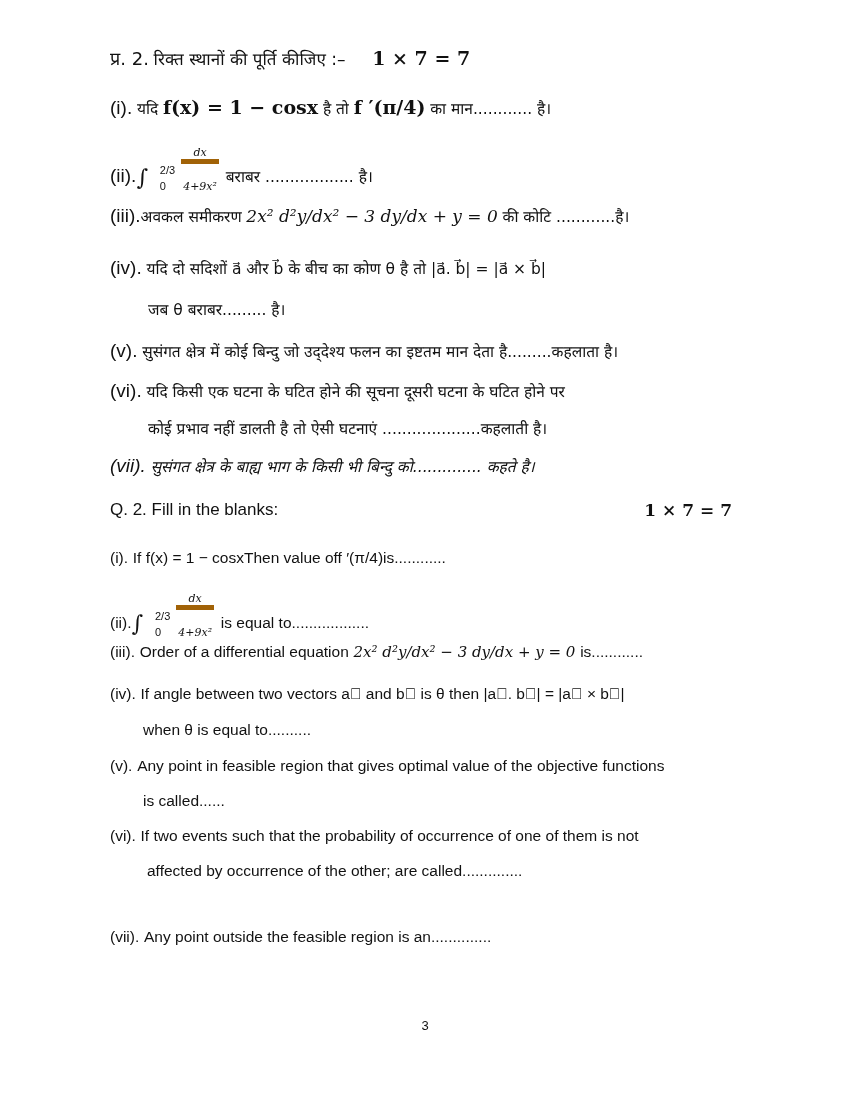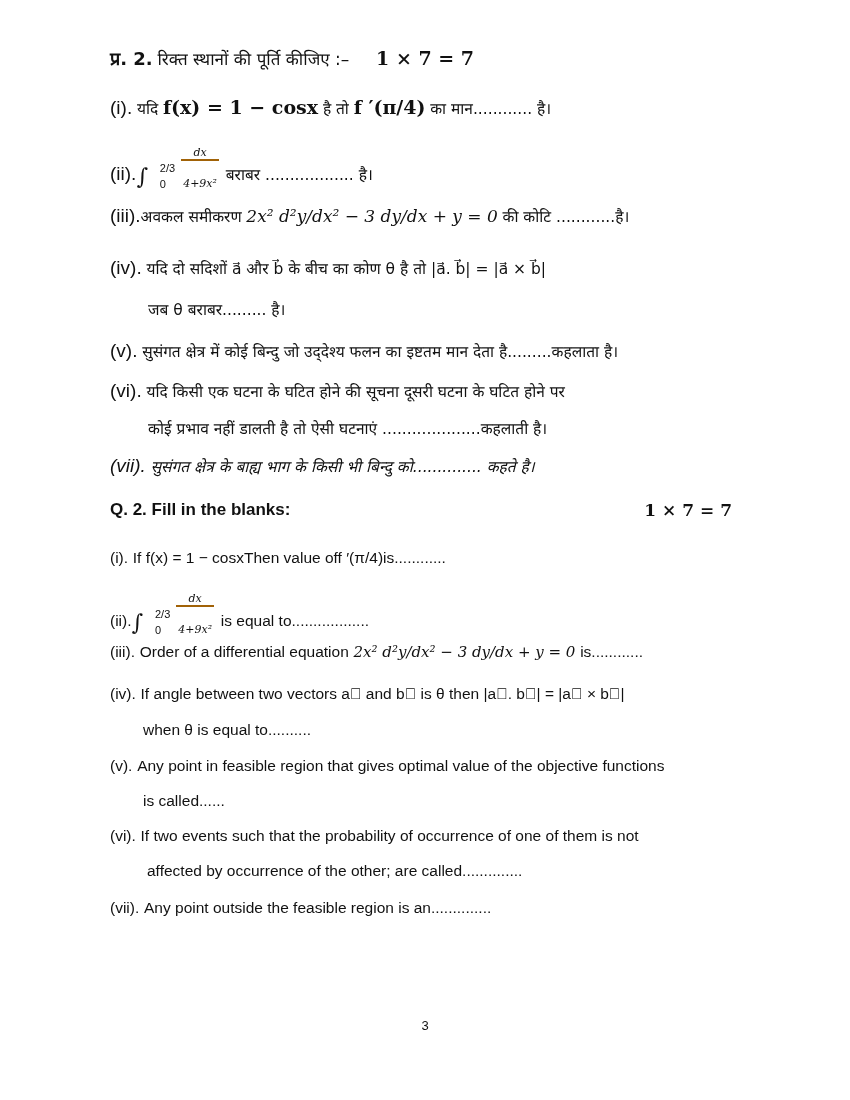--- a/index.html
+++ b/index.html
@@ -3,23 +3,23 @@
 <meta charset="utf-8">
 <style>
   html, body { margin:0; padding:0; background:#fff; }
   body { width:850px; height:1100px; position:relative; overflow:hidden; color:#111;
          font-family:"Liberation Sans", "DejaVu Sans", sans-serif; }
   .line { position:absolute; left:110px; white-space:nowrap; font-size:17px; }
   .hi { font-family:"DejaVu Sans", sans-serif; font-size:15.5px; }
   .num { font-family:"Liberation Sans", sans-serif; font-size:19px; }
   .math { font-family:"DejaVu Serif", serif; font-style:italic; }
   .mathb { font-family:"DejaVu Serif", serif; font-weight:bold; }
-  .bold { font-weight:bold; }
+  .bold { font-weight:normal; }
   .frac { display:inline-block; vertical-align:middle; text-align:center; font-family:"DejaVu Serif",serif; font-style:italic; font-size:11px; line-height:13px; margin:0 2px; }
-  .frac .n { display:block; border-bottom:2px solid #a16207; padding:0 2px; }
+  .frac .n { display:block; border-bottom:5px solid #a16207; padding:0 2px; }
   .frac .d { display:block; padding:16px 2px; }
   .integral { font-family:"DejaVu Serif",serif; font-size:22px; vertical-align:middle; }
   .lims { display:inline-block; vertical-align:middle; font-size:11px; line-height:16px; font-family:"Liberation Sans",sans-serif; margin-right:4px; }
   .lims span { display:block;margin-left:12px; }
   .right { position:absolute; right:118px; }
   .en { font-family:"Liberation Sans", sans-serif; font-size:15.5px; }
   .pageno { position:absolute; top:1018px; left:0; width:850px; text-align:center; font-size:13px; }
   .indent { left:148px; }
 </style>
 </head>
@@ -116,18 +116,18 @@
 </div>
 
 <div class="line" style="top:826px;">
   <span class="en">(vi).</span>
   <span class="en">If two events such that the probability of occurrence of one of them is not</span>
 </div>
 <div class="line indent" style="top:861px; left:147px;">
   <span class="en">affected  by occurrence of the other; are called..............</span>
 </div>
 
-<div class="line" style="top:898px;">
+<div class="line" style="top:927px;">
   <span class="en">(vii).</span>
   <span class="en">Any point outside the feasible region is an..............</span>
 </div>
 
 <div class="pageno">3</div>
 
 </body></html>

